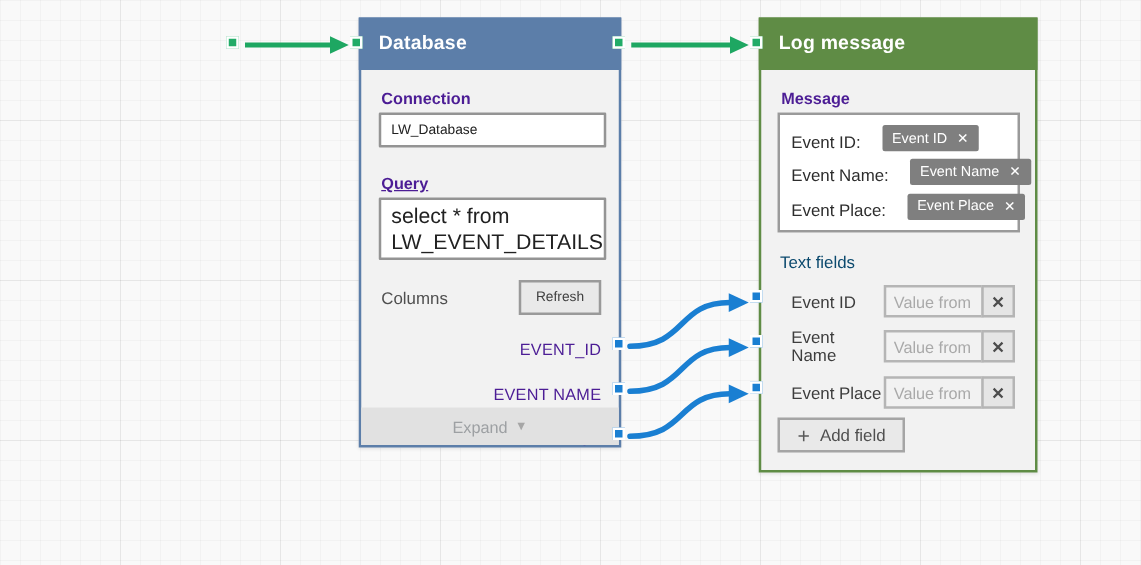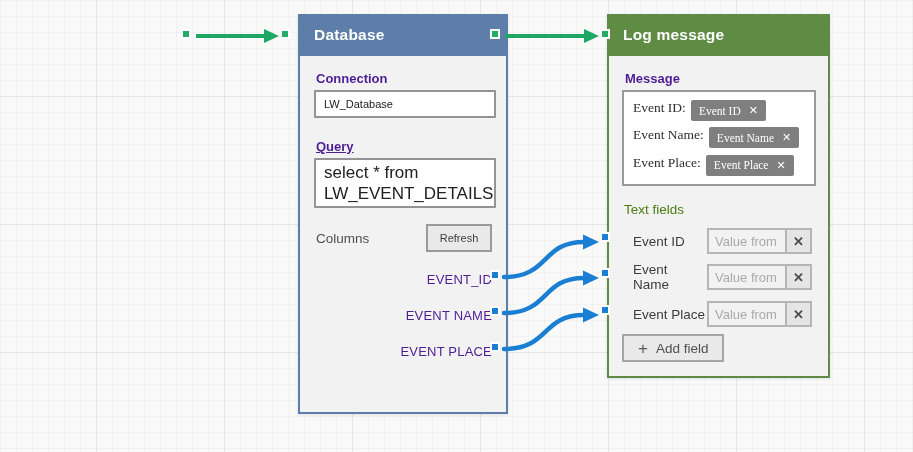--- a/index.html
+++ b/index.html
@@ -24,21 +24,21 @@
 
   
   .node { position: absolute; background: #f2f2f2; z-index: 2; box-shadow: 0 1px 3px rgba(0,0,0,0.10); }
   .node-header {
     height: 42px; display: flex; align-items: center; padding: 0 16px;
     color: #fff; font-size: 15.5px; font-weight: bold; letter-spacing: 0.2px;
   }
 
   .node-start  { left: 14px; top: 14px; width: 175px; height: 94px;  border: 2px solid #22ac68; }
   .node-start .node-header { background: #22ac68; margin: -2px -2px 0 -2px; height: 42px; }
-  .node-db     { left: 298px; top: 14px; width: 210px; height: 400px; border: 2px solid #5c7ea9; }
+  .node-db     { left: 287px; top: 14px; width: 210px; height: 344px; border: 2px solid #5c7ea9; }
   .node-db .node-header { background: #5c7ea9; margin: -2px -2px 0 -2px; }
   .node-log    { left: 607px; top: 14px; width: 223px; height: 364px; border: 2px solid #5f8c45; }
   .node-log .node-header { background: #5f8c45; margin: -2px -2px 16px -2px; }
 
   .section-label { position: absolute; font-size: 13px; font-weight: bold; color: #4c1d95; }
   .plain-label   { font-size: 13.5px; color: #4f4f4f; }
 
   .text-input {
     background: #fff; border: 2px solid #949494; border-radius: 1px;
     font-family: "Liberation Sans", sans-serif; font-size: 11px; color: #212121;
@@ -83,30 +83,30 @@
   .db-footer .caret { font-size: 10px; color: #a6a6a6; }
 
   
   .log-msg-label { left: 16px; top: 55px; }
   .msg-box {
     position: absolute; left: 13px; top: 74px; width: 194px; height: 96px;
     background: #fff; border: 2px solid #9a9a9a;
     display: flex; flex-direction: column; justify-content: space-around;
     padding: 5px 9px;
   }
-  .msg-row { display: flex; align-items: flex-start; gap: 5px; font-family: Liberation Serif, serif; }
+  .msg-row { display: flex; align-items: flex-end; gap: 17px; }
   .msg-row-label { font-size: 13.5px; color: #2d2d2d; white-space: nowrap; }
   .chip {
     display: inline-flex; align-items: center; gap: 8px;
     background: #7f7f7f; color: #fff; font-size: 11.5px;
     padding: 4px 8px; border-radius: 2px; cursor: pointer; white-space: nowrap;
   }
   .chip .chip-x { font-size: 11px; cursor: pointer; }
 
-  .log-tf-label { position: absolute; left: 15px; top: 186px; font-size: 13.5px; color: #4d7c0f; }
+  .log-tf-label { position: absolute; left: 15px; top: 186px; font-size: 13.5px; color: #0c4a6e; }
   .field-row {
     position: absolute; left: 24px; right: 16px; height: 28px;
     display: flex; align-items: center;
   }
   .fr-1 { top: 211px; } .fr-2 { top: 247px; } .fr-3 { top: 284px; }
   .field-label { flex: 1; font-size: 13.5px; color: #3d3d3d; }
   .field-input {
     width: 80px; height: 26px; background: #f2f2f2; border: 2px solid #b5b5b5;
     font-family: "Liberation Sans", sans-serif; font-size: 13px; color: #9b9b9b;
     padding: 0 6px; outline: none;
@@ -165,20 +165,24 @@
     <div class="db-col db-col-1">
       <span>EVENT_ID</span>
     </div>
     <div class="db-col db-col-2">
       <span>EVENT NAME</span>
     </div>
     <div class="db-col db-col-3">
       <span>EVENT PLACE</span>
     </div>
 
+    <div class="db-footer">
+      <span>Expand</span>
+      <span class="caret">▼</span>
+    </div>
   </div>
 
   <div class="node node-log">
     <div class="node-header">
       <span>Log message</span>
     </div>
 
     <span class="section-label log-msg-label">Message</span>
 
     <div class="msg-box">

